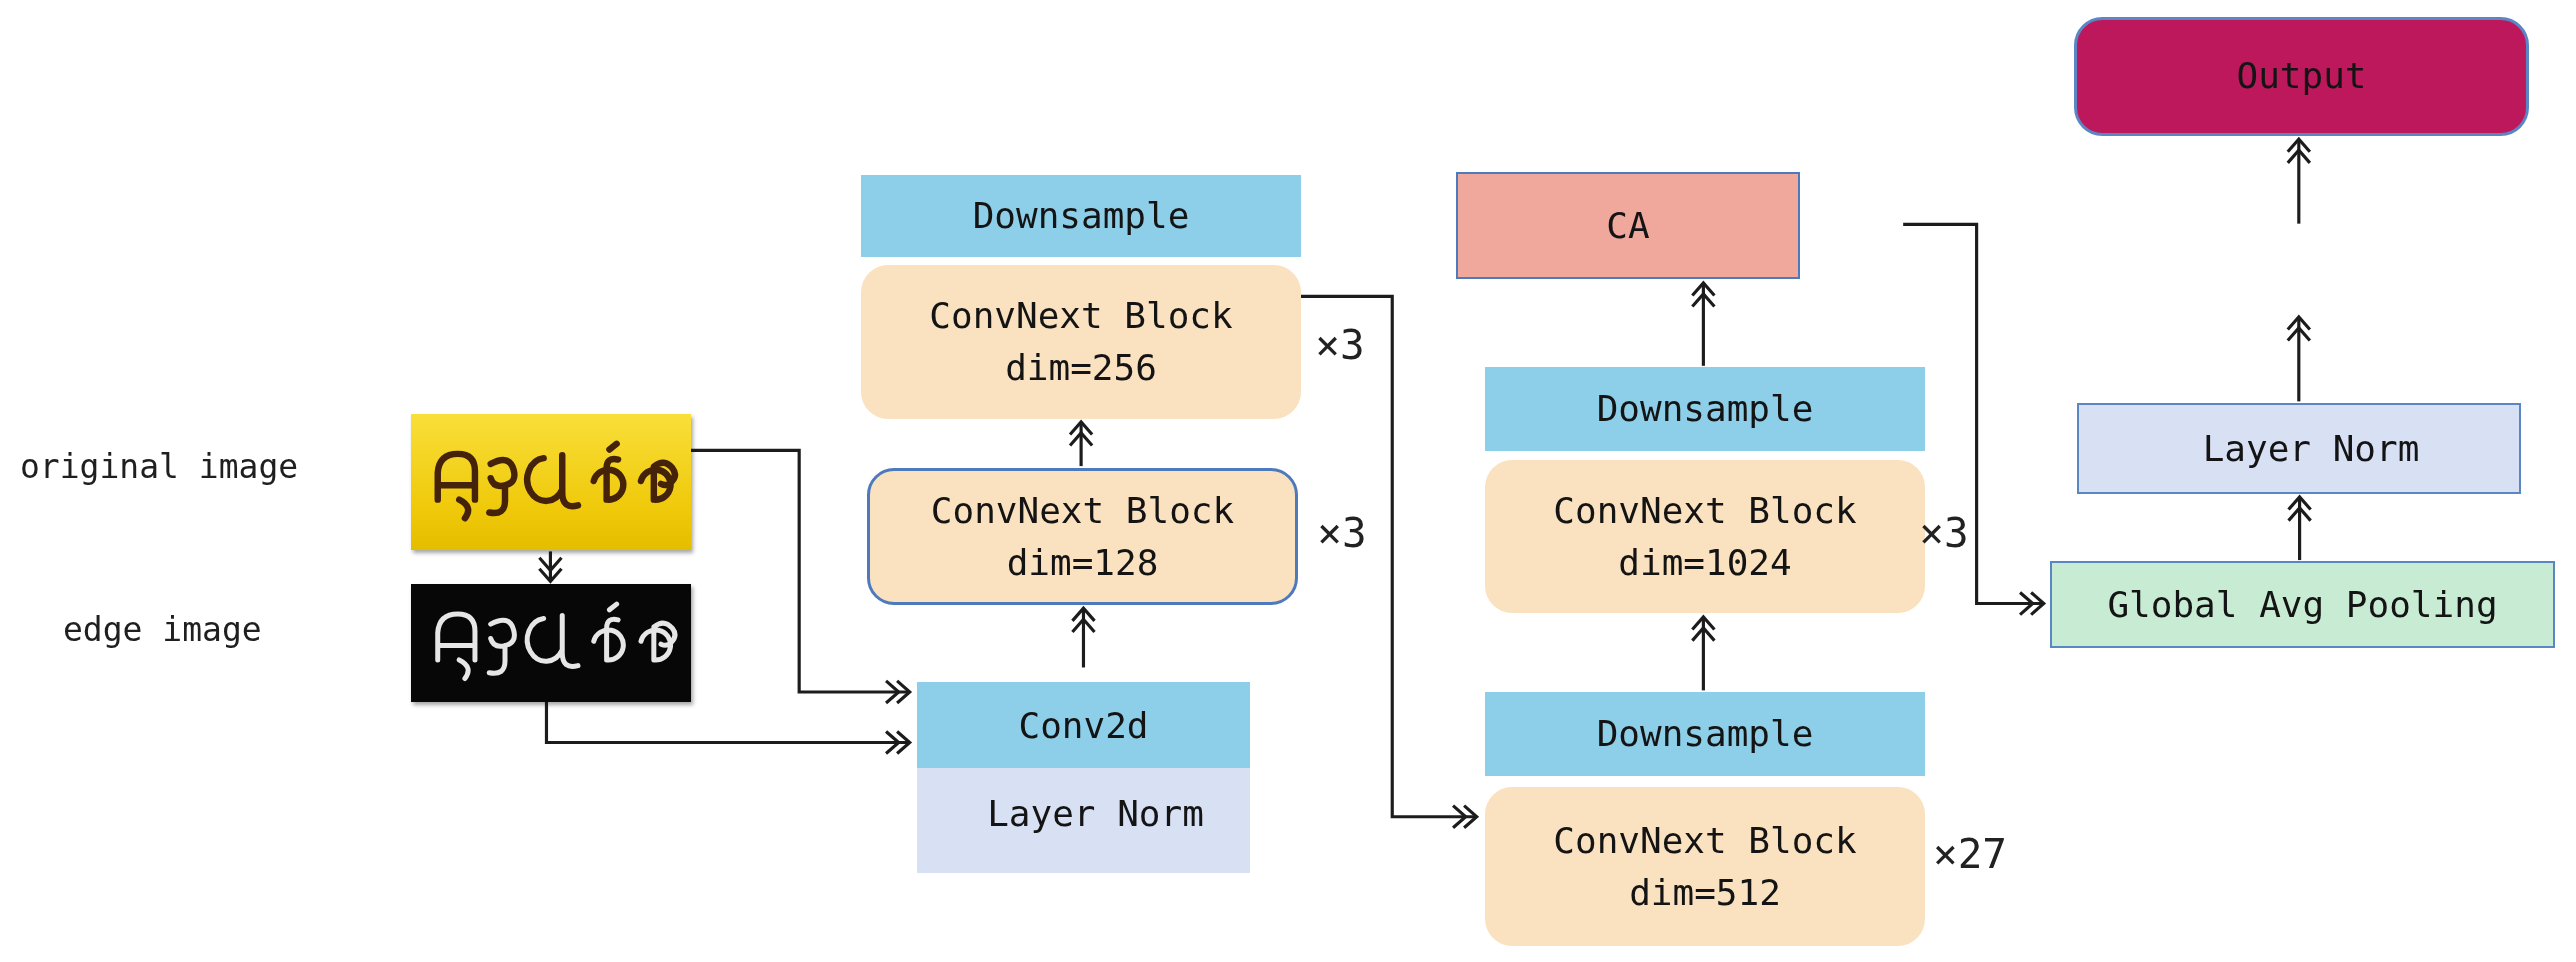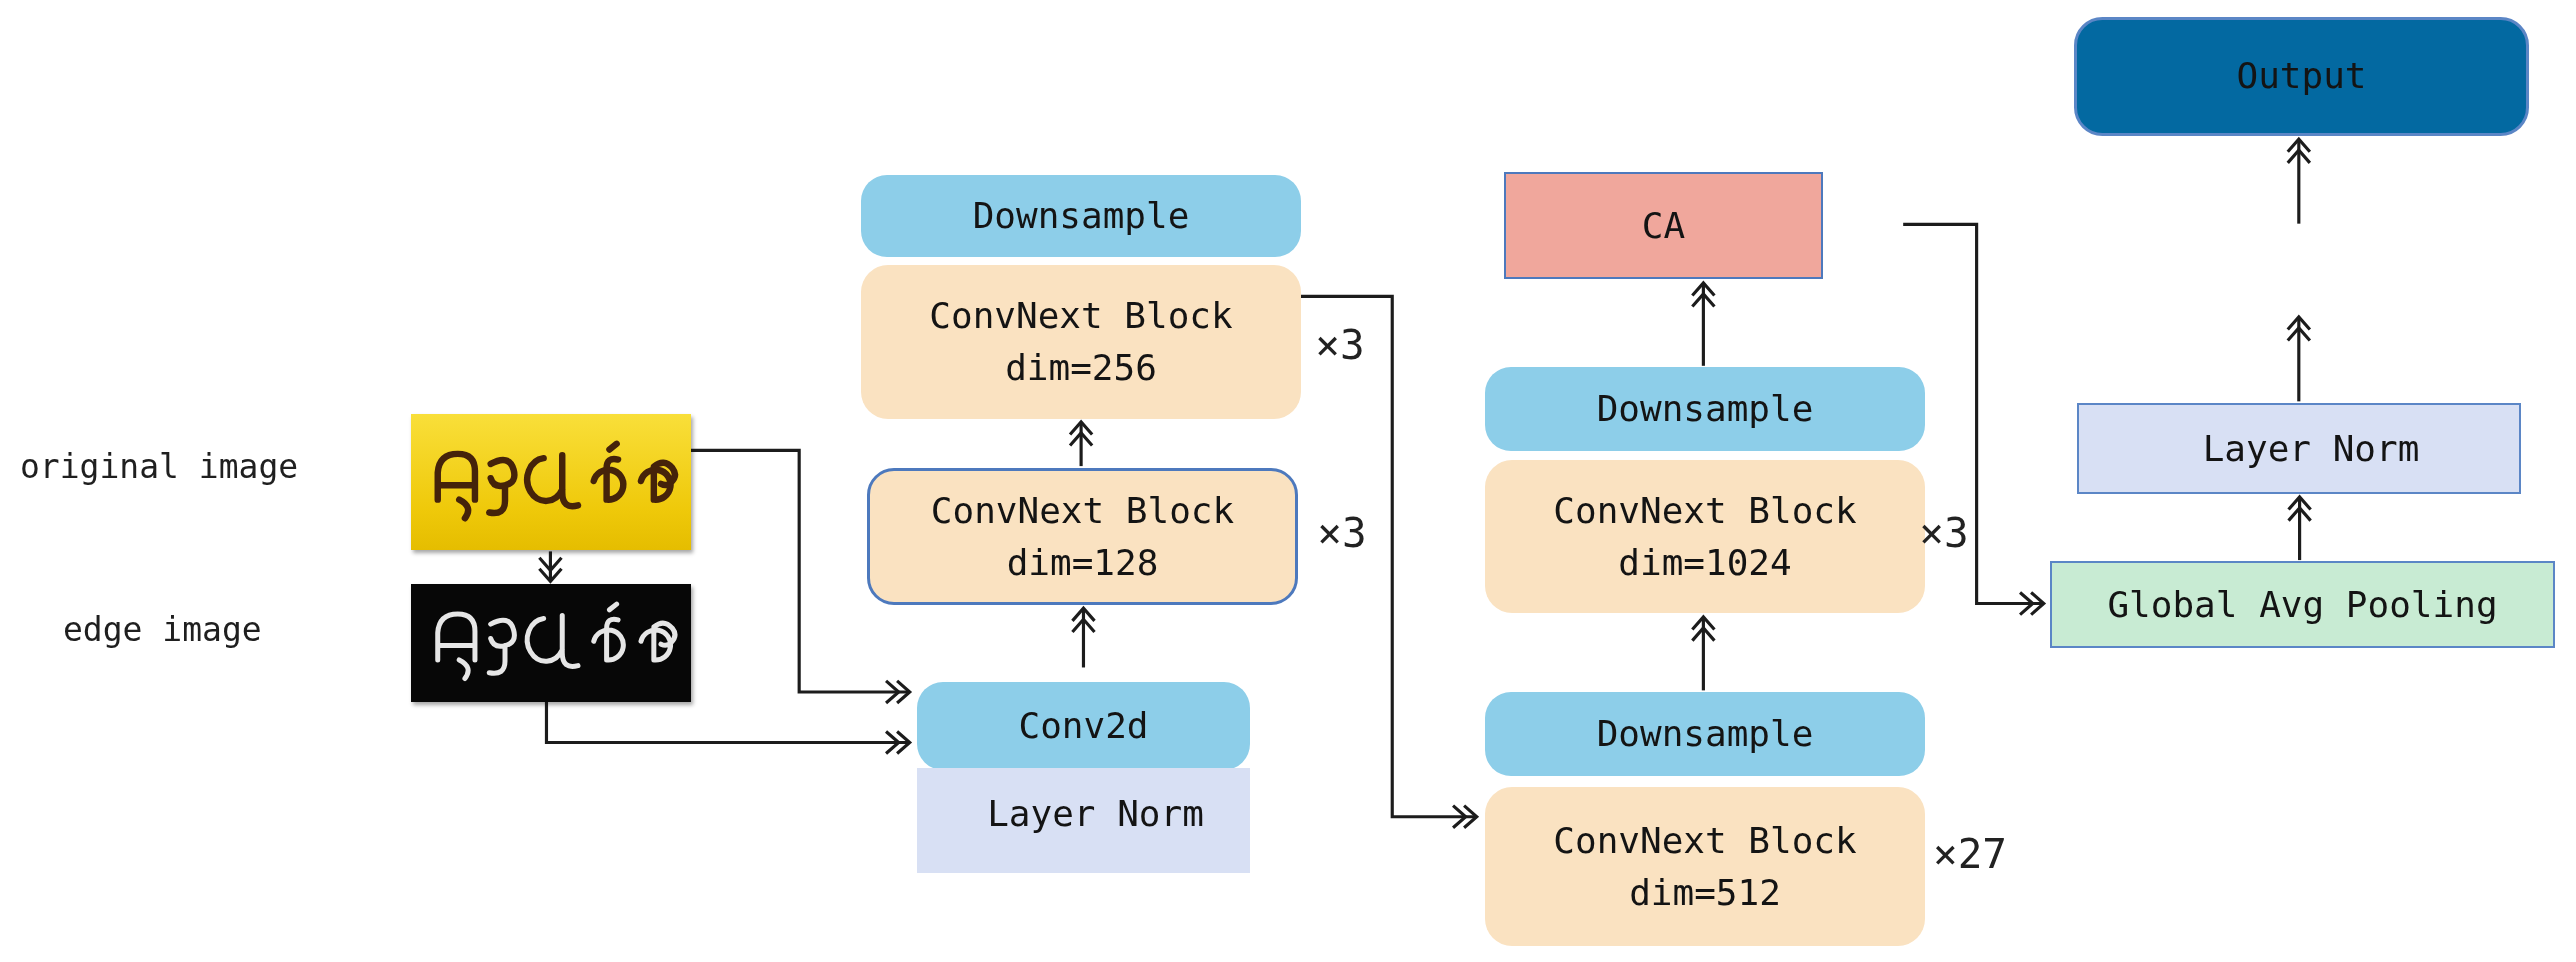--- a/index.html
+++ b/index.html
@@ -7,29 +7,29 @@
     --box-salmon:#f0a79c; --box-yellow:#ffff00; --box-green:#c8ebd3;
     --border-blue:#4d79bd; --border-soft:#5b86c6; --line:#1c1c1c; --text:#141414;
     --original-bg:#f2cf0e; --original-ink:#45230a; --edge-bg:#070707; --edge-ink:#e6e6e6;
   }
   html,body{margin:0;padding:0;background:#ffffff;}
   #canvas{position:relative;width:2576px;height:963px;background:#ffffff;overflow:hidden;
           font-family:"DejaVu Sans Mono","Liberation Mono",monospace;color:var(--text);}
   .box{position:absolute;display:flex;flex-direction:column;align-items:center;justify-content:center;
        font-size:36px;line-height:1.1;text-align:center;box-sizing:border-box;white-space:nowrap;}
   .two .ln{display:block;font-size:36px;line-height:52px;}
-  .blue{background:var(--box-blue);border-radius:26px;}
+  .blue{background:var(--box-blue);}
   .peach{background:var(--box-peach);border-radius:27px;}
   .lav{background:var(--box-lavender);padding-left:24px;}
   .salmon{background:var(--box-salmon);border:2.4px solid var(--border-blue);}
   .bordered{border:3.2px solid var(--border-blue);}
   .soft-border{border:2.4px solid var(--border-soft);}
   .yellowbox{background:var(--box-yellow);border:2.4px solid var(--border-soft);}
   .greenbox{background:var(--box-green);border:2.4px solid var(--border-soft);}
-  .outputbox{background:#0369a1;border:3.2px solid var(--border-soft);border-radius:28.4px;text-align:right;}
+  .outputbox{background:#be185d;border:3.2px solid var(--border-soft);border-radius:28.4px;text-align:right;}
   .mult{position:absolute;font-size:41px;color:#222;transform:translate(-50%,-50%);white-space:nowrap;}
   .lbl{position:absolute;font-size:33px;color:#1f1f1f;white-space:nowrap;text-align:center;}
   .imgchip{position:absolute;box-shadow:2.4px 3.2px 4px rgba(0,0,0,0.35);display:flex;align-items:center;justify-content:center;}
   .img-original{background:linear-gradient(180deg,#f9df3a 0%,#efc90a 70%,#e5bd00 100%);}
   .img-edge{background:var(--edge-bg);}
   .imgchip svg{width:92%;height:86%;fill:none;stroke-linecap:round;stroke-linejoin:round;}
   .img-original svg{stroke:var(--original-ink);stroke-width:9;}
   .img-edge svg{stroke:var(--edge-ink);stroke-width:7;filter:blur(0.6px);}
   #overlay{position:absolute;left:0;top:0;pointer-events:none;}
   .conn{stroke:var(--line);stroke-width:4;fill:none;}
@@ -90,21 +90,21 @@
 
   <div class="box peach two bordered" style="left:867px;top:468px;width:431px;height:137px;">
     <span class="ln">ConvNext Block</span>
     <span class="ln">dim=128</span>
   </div>
   <div class="mult" style="left:1342px;top:533px;">×3</div>
 
   <div class="box blue" style="left:917px;top:669px;width:333px;height:88px;margin-top:13px;">Conv2d</div>
   <div class="box lav" style="left:917px;top:768px;width:333px;height:105px;padding-bottom:14.2px;">Layer Norm</div>
 
-  <div class="box salmon" style="left:1504px;top:172px;width:319px;height:107px;">CA</div>
+  <div class="box salmon" style="left:1456px;top:172px;width:344px;height:107px;">CA</div>
   <div class="box blue" style="left:1485px;top:367px;width:440px;height:84px;">Downsample</div>
   <div class="box peach two" style="left:1485px;top:460px;width:440px;height:153px;">
     <span class="ln">ConvNext Block</span>
     <span class="ln">dim=1024</span>
   </div>
   <div class="mult" style="left:1944px;top:533px;">×3</div>
 
   <div class="box blue" style="left:1485px;top:692px;width:440px;height:84px;">Downsample</div>
   <div class="box peach two" style="left:1485px;top:787px;width:440px;height:159px;">
     <span class="ln">ConvNext Block</span>

